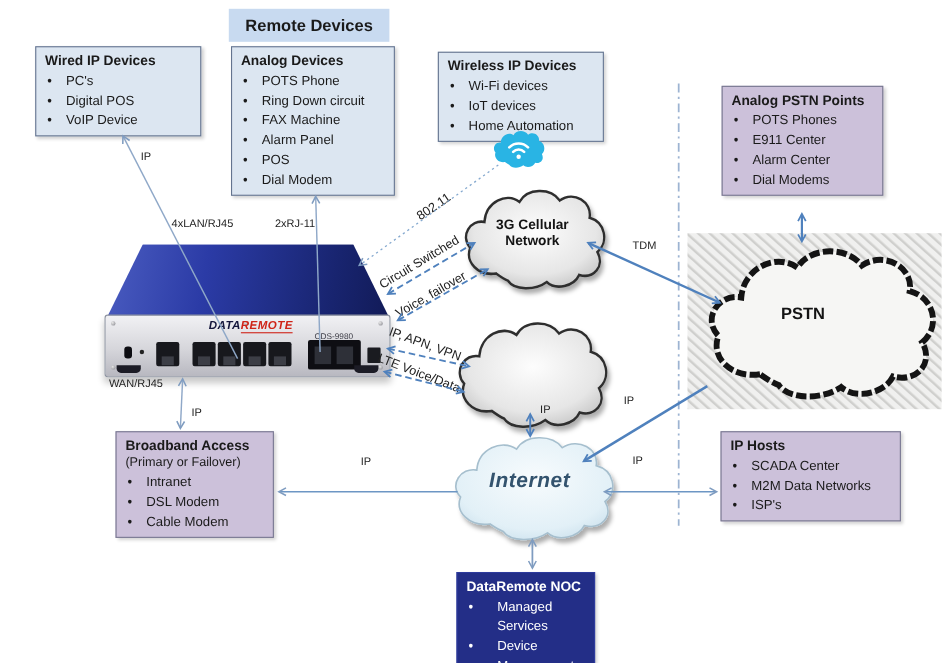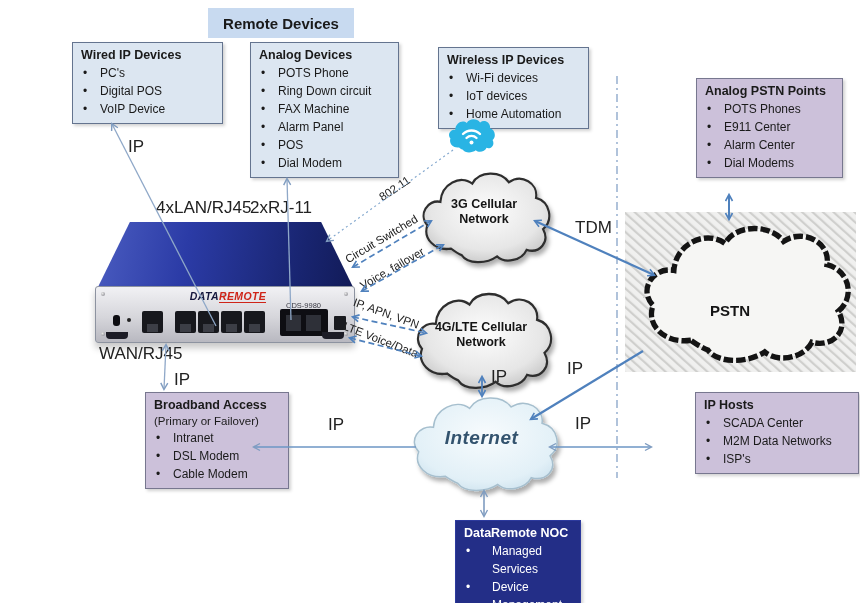--- a/index.html
+++ b/index.html
@@ -1,38 +1,38 @@
 <!DOCTYPE html>
 <html><head>
 <meta charset="utf-8">
 <style>
   html,body{margin:0;padding:0;background:#ffffff;}
   #stage{position:relative;width:860px;height:603px;background:#ffffff;overflow:hidden;
          font-family:"Liberation Sans","DejaVu Sans",sans-serif;color:#1a1a1a;}
   .layer{position:absolute;left:0;top:0;}
   
   .box{position:absolute;border:1.5px solid #64748f;box-shadow:2px 2px 3px rgba(0,0,0,0.18);
-       padding:4px 6px 5px 8px;box-sizing:border-box;margin-left:40px;}
+       padding:4px 6px 5px 8px;box-sizing:border-box;}
   .box.blue{background:#dce6f1;}
   .box.lav{background:#ccc1da;border-color:#77778f;}
   .box.navy{background:#232e87;border-color:#2d3a9d;color:#ffffff;}
   .box h3{margin:0 0 1px 0;font-size:12.5px;font-weight:bold;line-height:16px;}
   .box .sub{font-size:11.5px;line-height:14px;margin:0 0 1px 0;}
   .bi{display:flex;font-size:12px;line-height:18px;}
   .bi::before{content:"\2022";width:17px;flex:0 0 17px;padding-left:2px;}
   .navy .bi::before{width:26px;flex:0 0 26px;}
   
   #page-title{position:absolute;left:208px;top:8px;width:146px;height:30px;background:#c8daf0;
       font-size:15px;font-weight:bold;display:flex;align-items:center;justify-content:center;}
   
-  .lab{position:absolute;font-size:17px;color:#222;white-space:nowrap;}
+  .lab{position:absolute;font-size:10px;color:#222;white-space:nowrap;}
   .rlab{position:absolute;font-size:11.5px;color:#222;white-space:nowrap;transform-origin:left top;}
   .cloud-lab{position:absolute;text-align:center;font-weight:bold;font-size:12.5px;line-height:15px;color:#141414;}
   #internet-lab{font-style:italic;font-weight:bold;font-size:19px;color:#33536e;letter-spacing:0.5px;}
-  #pstn-lab{font-size:15px;margin-top:25px;}
+  #pstn-lab{font-size:15px;}
   
   #router{position:absolute;left:85px;top:210px;width:272px;height:142px;}
   #router .r-top{position:absolute;left:13px;top:12px;width:255px;height:65px;
       clip-path:polygon(12.5% 0,87.5% 0,100% 100%,0 100%);
       background:linear-gradient(100deg,#4a5cc0 0%,#2b3ba6 35%,#18246f 80%,#121b58 100%);}
   #router .r-front{position:absolute;left:10px;top:76px;width:258px;height:55px;border-radius:3px;
       background:linear-gradient(180deg,#f1f1f4 0%,#d6d6db 55%,#b8b8c0 100%);
       border:1px solid #8d93a0;box-shadow:0 5px 7px rgba(0,0,0,0.22);}
   #router .screw{position:absolute;width:4px;height:4px;border-radius:50%;
       background:radial-gradient(circle at 35% 35%,#e8e8e8,#7d7d85);}
@@ -136,21 +136,20 @@
     <div class="bi">ISP's</div>
   </div>
 
   <div class="box navy" style="left:415px;top:520px;width:126px;">
     <h3>DataRemote NOC</h3>
     <div class="bi">Managed Services</div>
     <div class="bi">Device Management</div>
   </div>
 
   <div class="cloud-lab" style="left:430px;top:197px;width:108px;">3G Cellular Network</div>
-  <div class="cloud-lab" style="left:420px;top:320px;width:122px;">4G/LTE Cellular Network</div>
   <div class="cloud-lab" id="internet-lab" style="left:424px;top:430px;width:115px;">Internet</div>
   <div class="cloud-lab" id="pstn-lab" style="left:650px;top:278px;width:160px;">PSTN</div>
 
   <div id="router">
     <div class="r-top"></div>
     <div class="r-front">
       <div class="screw" style="left:5px;top:5px;"></div>
       <div class="screw" style="left:248px;top:5px;"></div>
       <div class="screw" style="left:5px;top:45px;"></div>
       <div class="screw" style="left:248px;top:45px;"></div>

